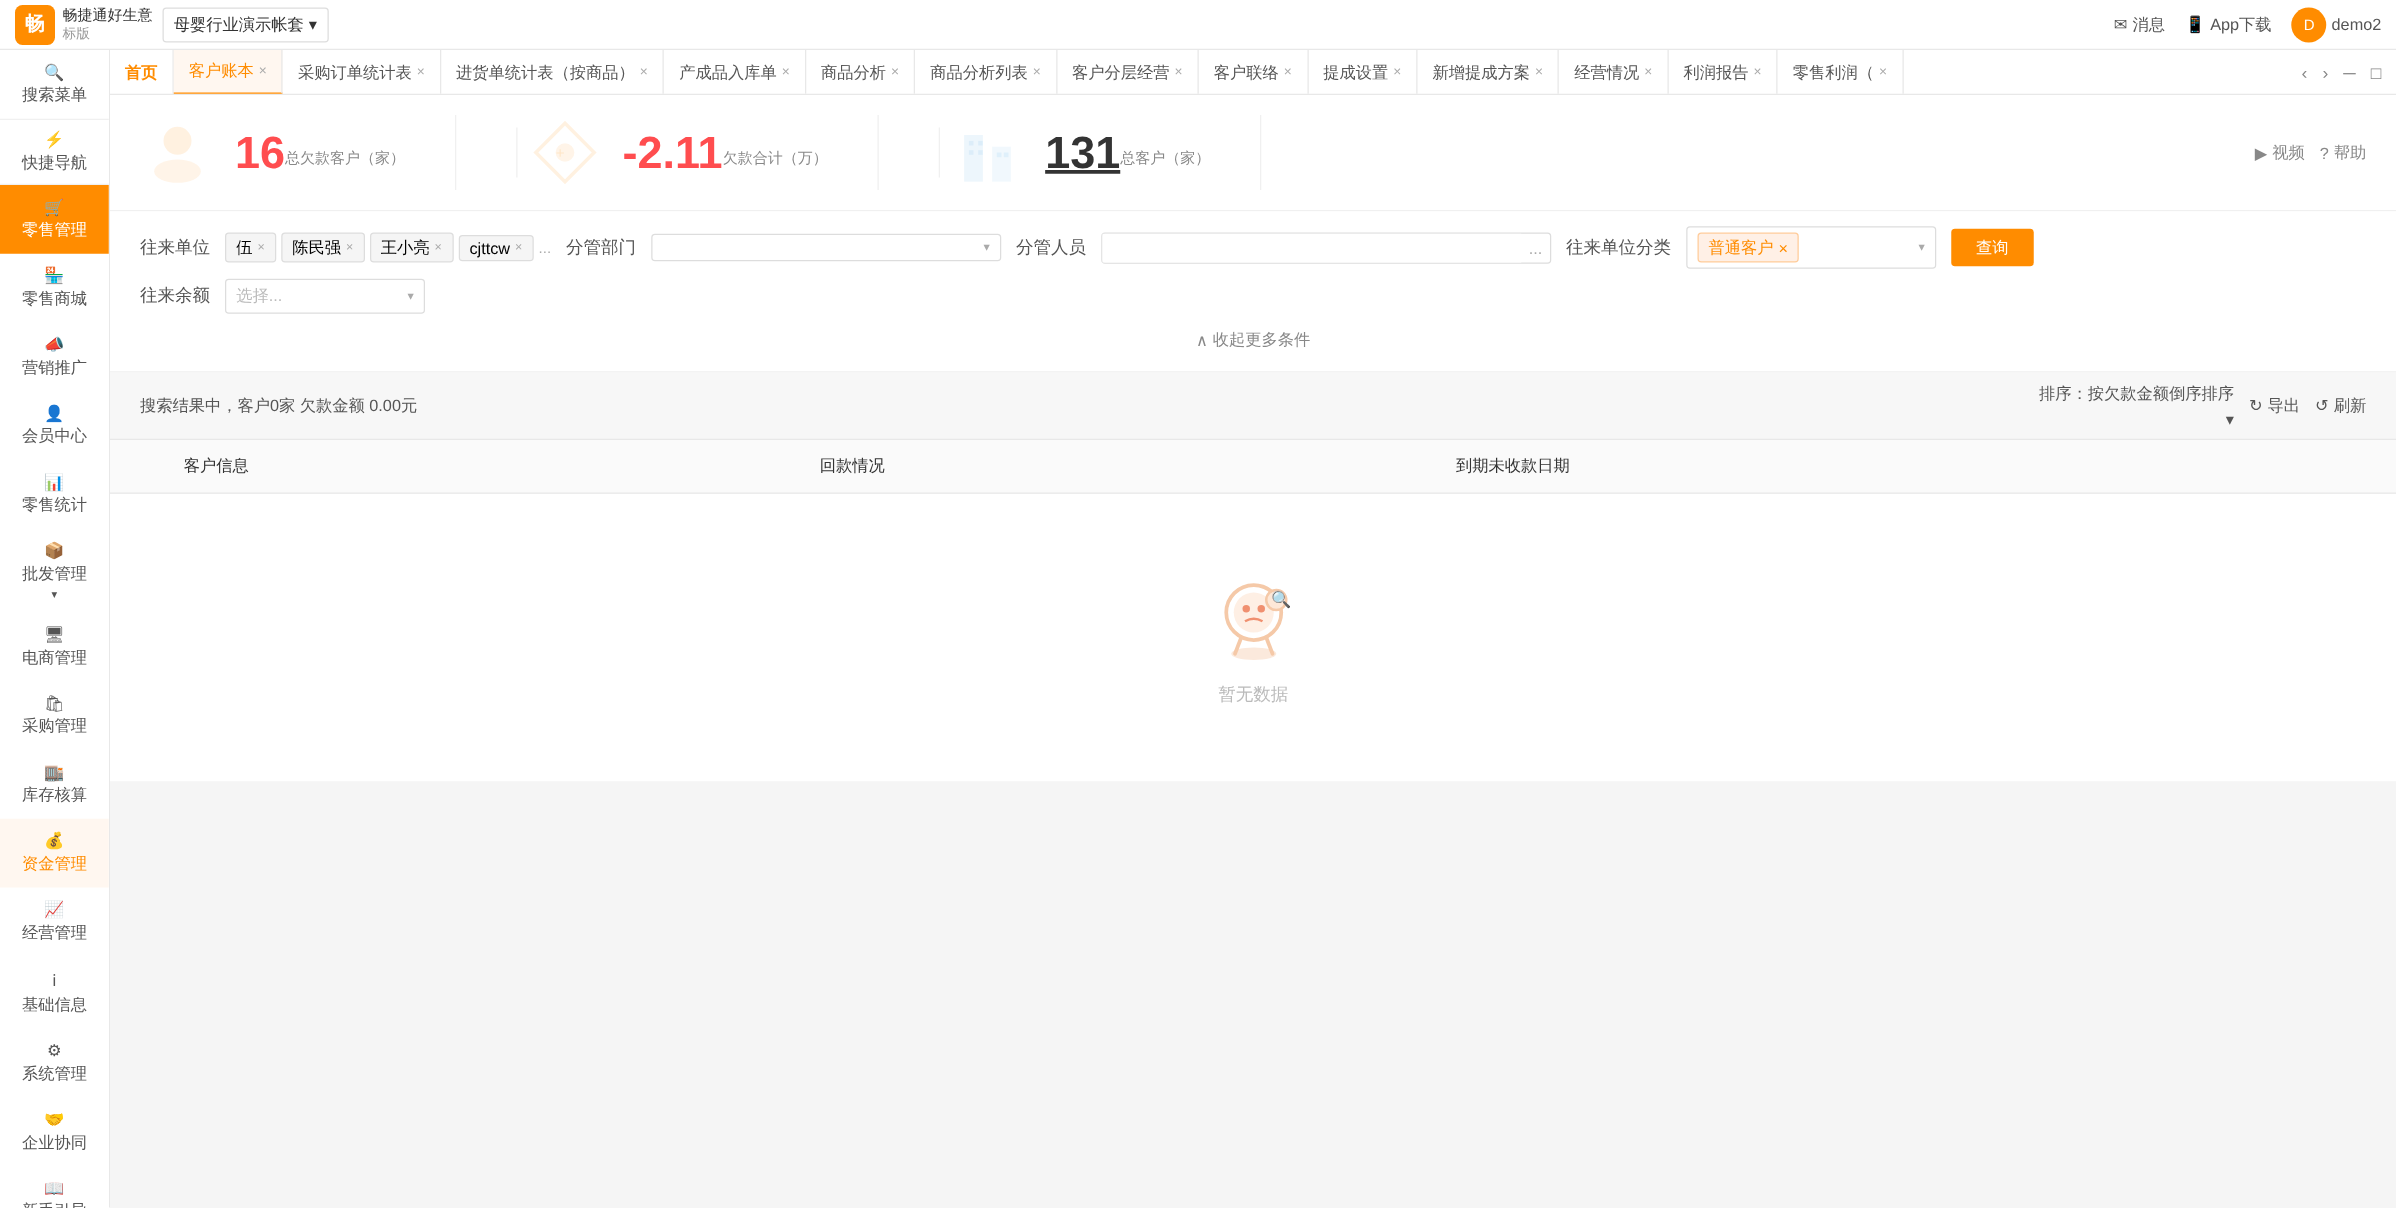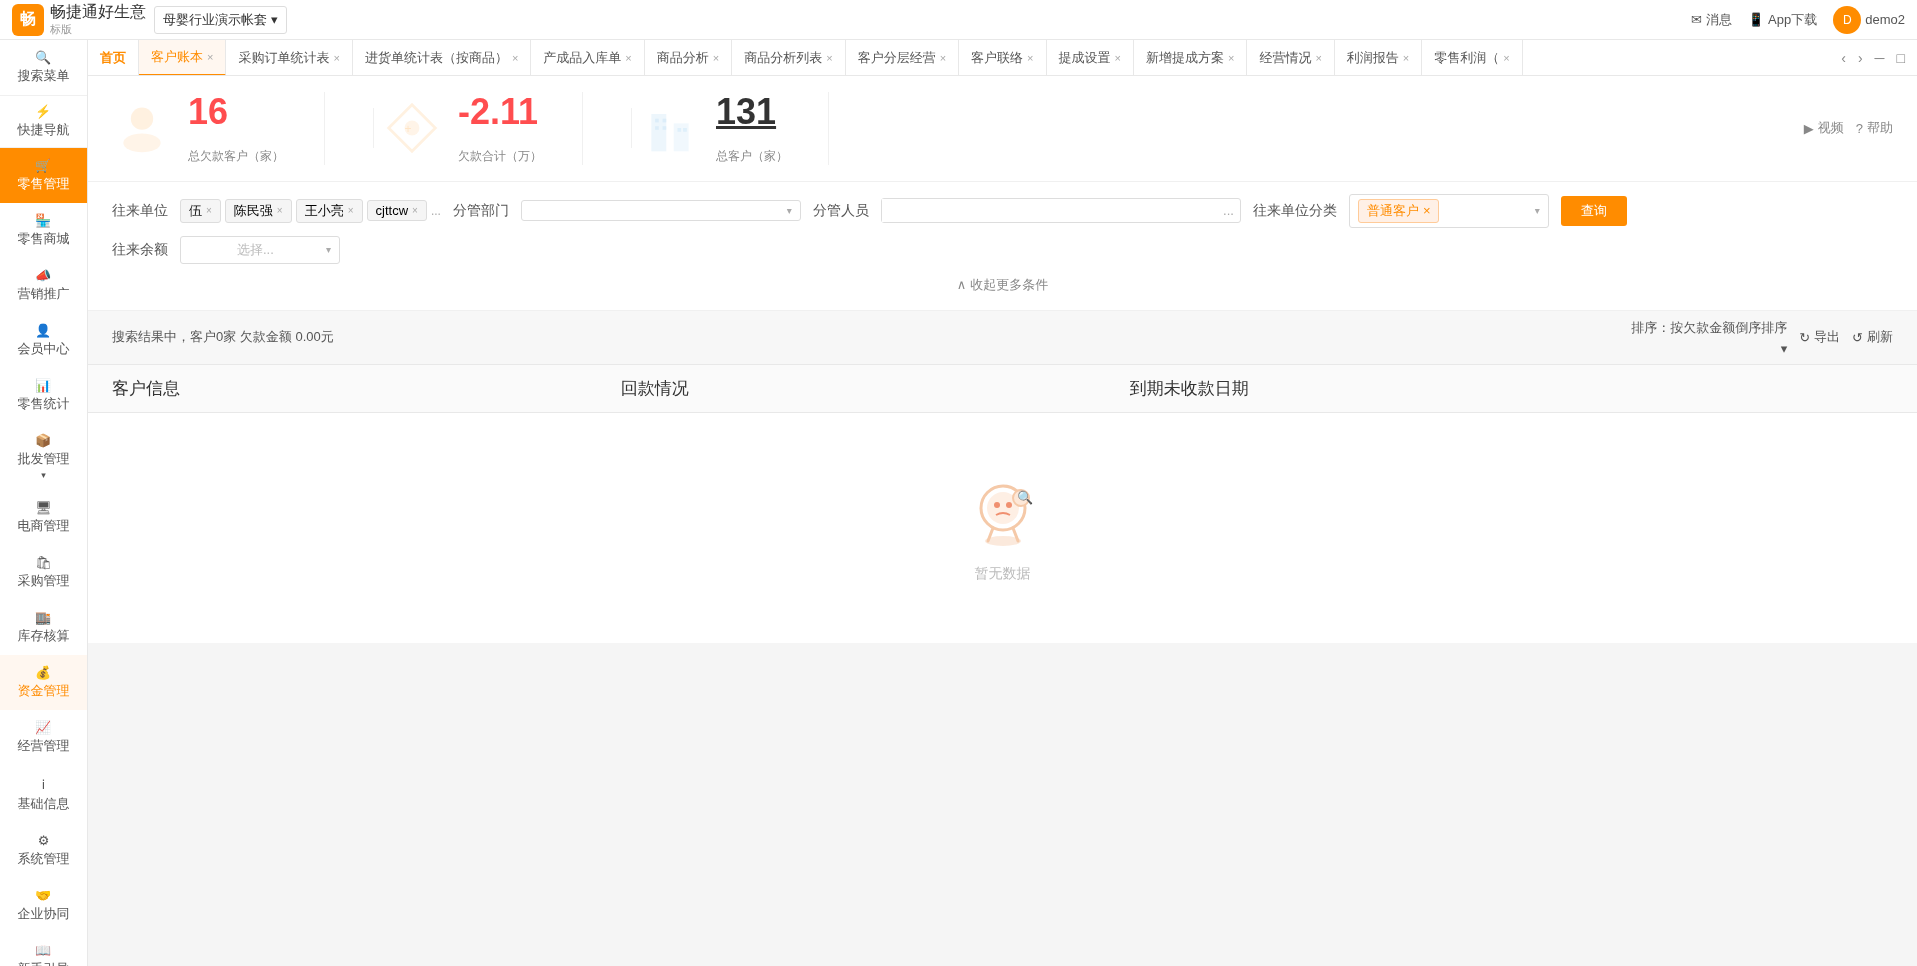--- a/index.html
+++ b/index.html
@@ -12,21 +12,21 @@
       display: flex;
       align-items: center;
       justify-content: space-between;
       padding: 0 12px;
       border-bottom: 1px solid #e8e8e8;
       flex-shrink: 0;
     }
     .top-bar-left { display: flex; align-items: center; gap: 8px; }
     .logo-area { display: flex; align-items: center; gap: 6px; }
     .logo-icon { width: 32px; height: 32px; background: #ff8c00; border-radius: 6px; display: flex; align-items: center; justify-content: center; color: #fff; font-size: 16px; font-weight: bold; }
-    .logo-text { font-size: 16px; color: #333; line-height: 1.2; }
+    .logo-text { font-size: 12px; color: #333; line-height: 1.2; }
     .logo-subtext { font-size: 11px; color: #999; }
     .store-selector { display: flex; align-items: center; gap: 4px; padding: 4px 8px; border: 1px solid #ddd; border-radius: 3px; cursor: pointer; font-size: 13px; color: #333; text-align: right; }
     .top-bar-right { display: flex; align-items: center; gap: 16px; }
     .top-right-item { display: flex; align-items: center; gap: 4px; cursor: pointer; color: #555; font-size: 13px; }
     .avatar { width: 28px; height: 28px; border-radius: 50%; background: #ff8c00; display: flex; align-items: center; justify-content: center; color: #fff; font-size: 12px; }
 
     
     .main-layout { display: flex; flex: 1; overflow: hidden; }
 
     
@@ -51,58 +51,58 @@
 
     
     .page-content { flex: 1; overflow-y: auto; background: #f5f5f5; }
 
     
     .stats-row { background: #fff; display: flex; align-items: center; padding: 16px 24px; gap: 0; border-bottom: 1px solid #f0f0f0; }
     .stat-item { display: flex; align-items: center; gap: 16px; padding-right: 40px; border-right: 1px solid #f0f0f0; margin-right: 40px; }
     .stat-item:last-of-type { border-right: none; margin-right: 0; }
     .stat-icon { width: 60px; height: 60px; opacity: 0.3; display: flex; align-items: center; justify-content: center; }
     .stat-icon svg { width: 56px; height: 56px; }
-    .stat-value-area { display: flex; flex-direction: column; }
+    .stat-value-area { display: flex; }
     .stat-value { font-size: 36px; font-weight: bold; line-height: 1.1; }
     .stat-value.red { color: #ff4d4f; }
     .stat-value.dark { color: #333; text-decoration: underline; }
     .stat-label { font-size: 12px; color: #888; margin-top: 16px; }
     .stats-row-right { margin-left: auto; display: flex; gap: 12px; }
     .stats-help-btn { display: flex; align-items: center; gap: 4px; cursor: pointer; color: #888; font-size: 12px; }
 
     
     .filter-area { background: #fff; padding: 12px 24px; border-bottom: 1px solid #f0f0f0; }
     .filter-row { display: flex; align-items: center; gap: 12px; margin-bottom: 8px; flex-wrap: wrap; }
     .filter-label { color: #555; font-size: 14px; white-space: nowrap; }
     .filter-tags { display: flex; align-items: center; gap: 4px; flex-wrap: wrap; }
     .filter-tag { display: flex; align-items: center; gap: 4px; padding: 2px 8px; background: #f5f5f5; border: 1px solid #ddd; border-radius: 3px; font-size: 12px; cursor: pointer; }
     .filter-tag .remove { color: #aaa; cursor: pointer; font-size: 10px; }
     .filter-more { color: #aaa; cursor: pointer; font-size: 12px; }
     .filter-select { display: flex; align-items: center; min-width: 160px; border: 1px solid #ddd; border-radius: 3px; padding: 4px 8px; cursor: pointer; font-size: 13px; color: #555; background: #fff; }
-    .filter-select .placeholder { color: #bbb; flex: 1; margin-left: 48px; }
+    .filter-select .placeholder { color: #bbb; flex: 1; }
     .filter-select .arrow { color: #aaa; font-size: 10px; margin-left: auto; }
     .filter-select-wide { min-width: 280px; }
     .filter-input-group { display: flex; align-items: center; border: 1px solid #ddd; border-radius: 3px; background: #fff; }
     .filter-input-group input { border: none; outline: none; padding: 4px 8px; font-size: 13px; flex: 1; }
     .filter-input-group .dots { color: #aaa; padding: 0 6px; cursor: pointer; }
     .filter-row2 { display: flex; align-items: center; gap: 12px; }
     .collapse-btn { display: flex; align-items: center; gap: 4px; color: #888; font-size: 12px; cursor: pointer; margin: 0 auto; padding: 4px 12px; }
     .query-btn { background: #ff8c00; color: #fff; border: none; border-radius: 3px; padding: 6px 20px; cursor: pointer; font-size: 13px; }
 
     
     .result-bar { background: #f7f7f7; padding: 8px 24px; border-bottom: 1px solid #e8e8e8; display: flex; align-items: center; justify-content: space-between; gap: 48px; }
     .result-info { font-size: 13px; color: #555; }
     .result-actions { display: flex; align-items: center; gap: 12px; font-size: 12px; color: #555; }
     .sort-select { display: flex; align-items: flex-end; gap: 4px; cursor: pointer; flex-direction: column; }
     .result-btn { display: flex; align-items: center; gap: 4px; cursor: pointer; color: #555; }
 
     
     .data-table { background: #fff; margin: 0; }
     .table-header { display: grid; grid-template-columns: 2fr 2fr 1.5fr 1.5fr; padding: 12px 24px; border-bottom: 1px solid #e8e8e8; background: #fafafa; }
-    .table-header-cell { font-size: 17px; color: #333; font-weight: 500; }
+    .table-header-cell { font-size: 13px; color: #333; font-weight: 500; margin-left: 35px; }
 
     
     .empty-state { display: flex; flex-direction: column; align-items: center; justify-content: center; padding: 60px 0; }
     .empty-icon { width: 80px; height: 80px; margin-bottom: 12px; }
     .empty-text { color: #bbb; font-size: 14px; }
 
     
     .unit-filter-tags { display: flex; align-items: center; gap: 4px; flex-wrap: wrap; }
     .cat-tag { display: flex; align-items: center; gap: 4px; padding: 2px 8px; background: #fff0e6; border: 1px solid #ffcb99; border-radius: 3px; font-size: 12px; color: #ff8c00; cursor: pointer; }
 

